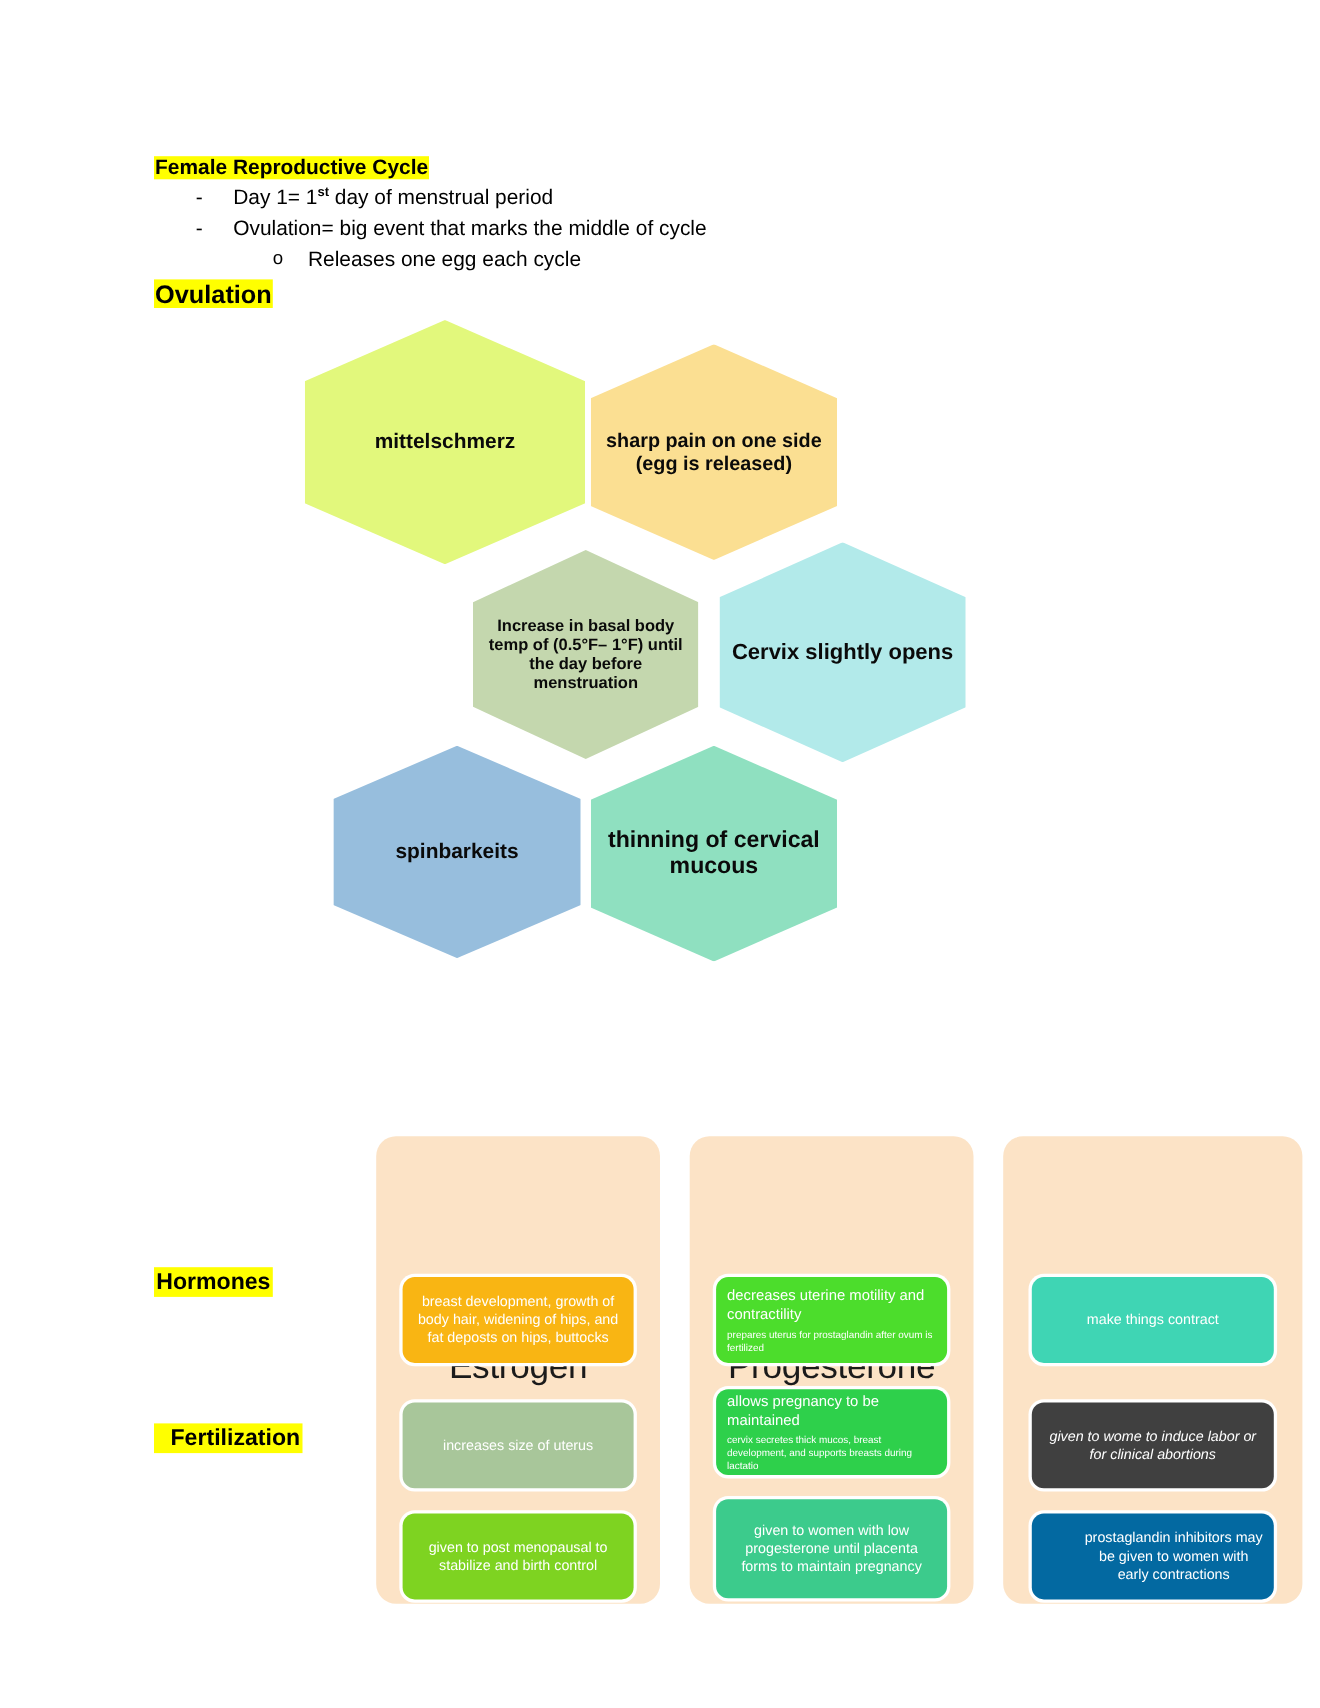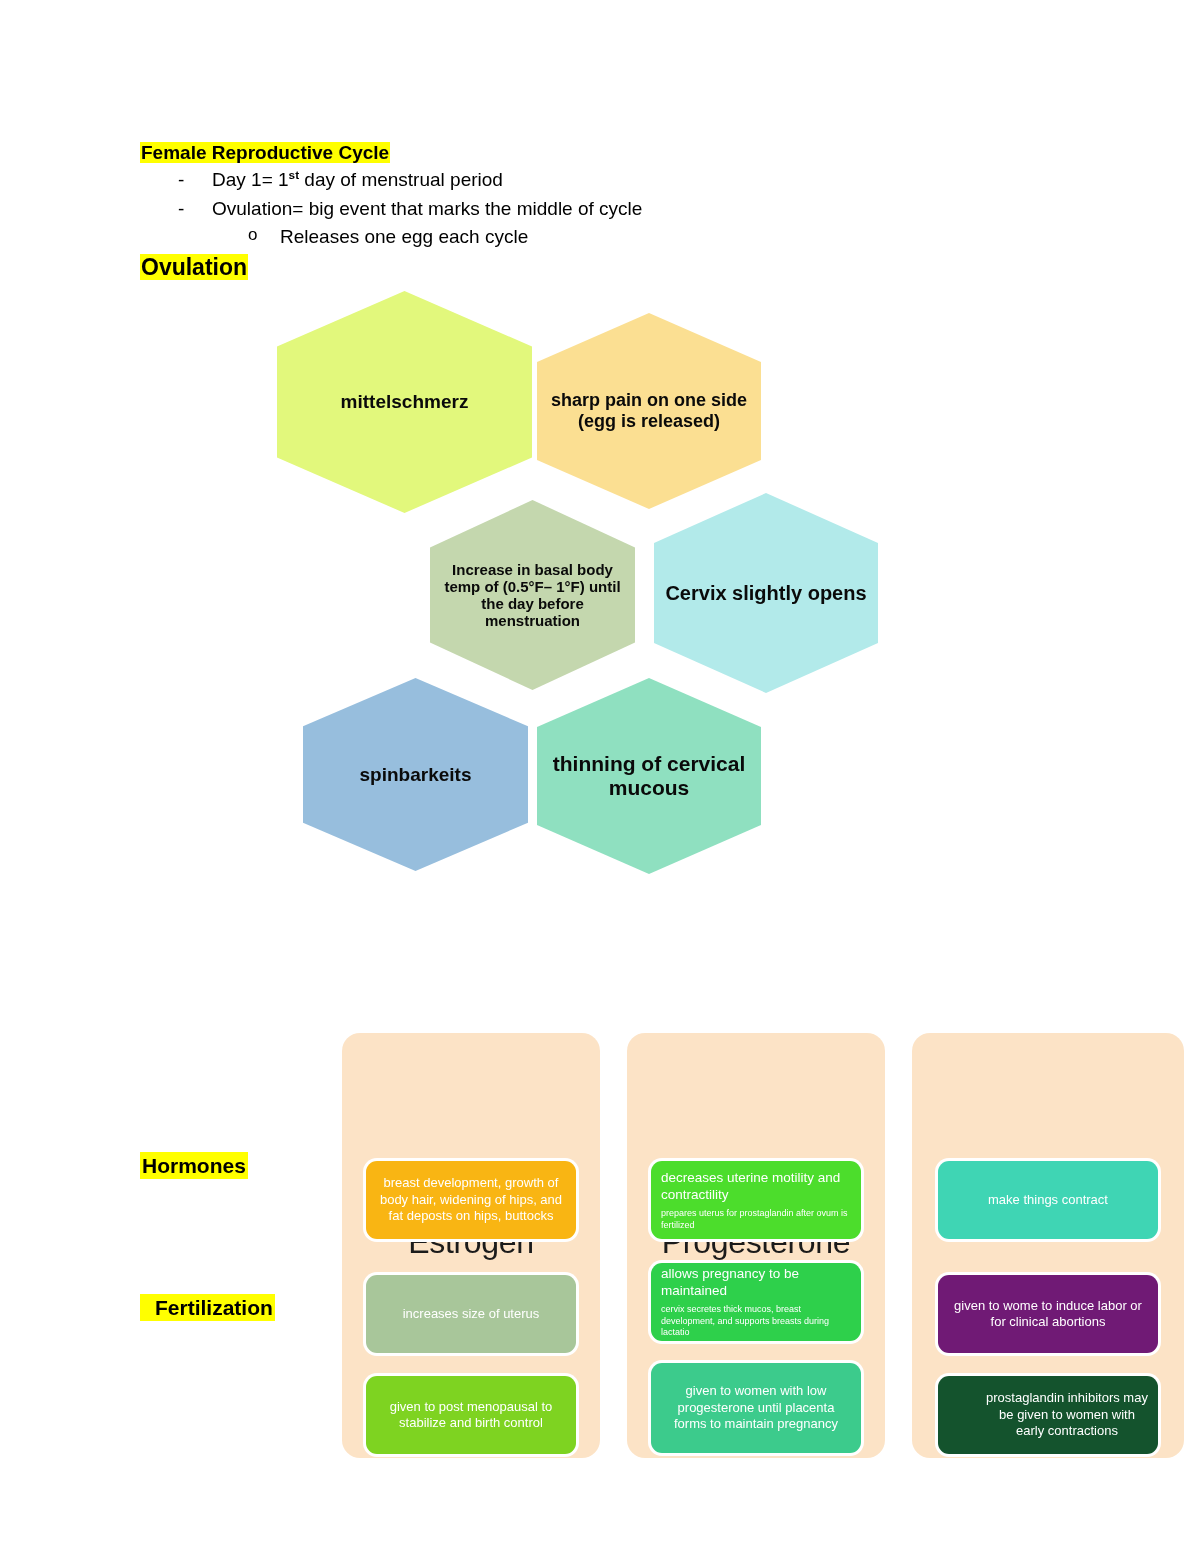--- a/index.html
+++ b/index.html
@@ -141,22 +141,22 @@
   #card-est-2 { left:366px; top:242px; width:210px; height:78px; background:#a8c69a; }
   #card-est-3 { left:366px; top:343px; width:210px; height:78px; background:#7ed321; }
 
   
   #card-pro-1 { left:651px; top:128px; width:210px; height:78px; background:#4cdd2c; }
   #card-pro-2 { left:651px; top:230px; width:210px; height:78px; background:#2ed04b; }
   #card-pro-3 { left:651px; top:330px; width:210px; height:90px; background:#3ccb8c; }
 
   
   #card-oxy-1 { left:938px; top:128px; width:220px; height:78px; background:#3fd5b4; }
-  #card-oxy-2 { left:938px; top:242px; width:220px; height:78px; background:#701a75; }
-  #card-oxy-3 { left:938px; top:343px; width:220px; height:78px; background:#14532d;padding-left:48px; }
+  #card-oxy-2 { left:938px; top:242px; width:220px; height:78px; background:#404040;font-style:italic; }
+  #card-oxy-3 { left:938px; top:343px; width:220px; height:78px; background:#0369a1;padding-left:48px; }
 
   .panel-title-dash {
     position: absolute;
     left: 50%;
     transform: translateX(-50%);
     top: 203px;
     width: 16px;
     height: 5px;
     background: #1b1b1b;
   }

